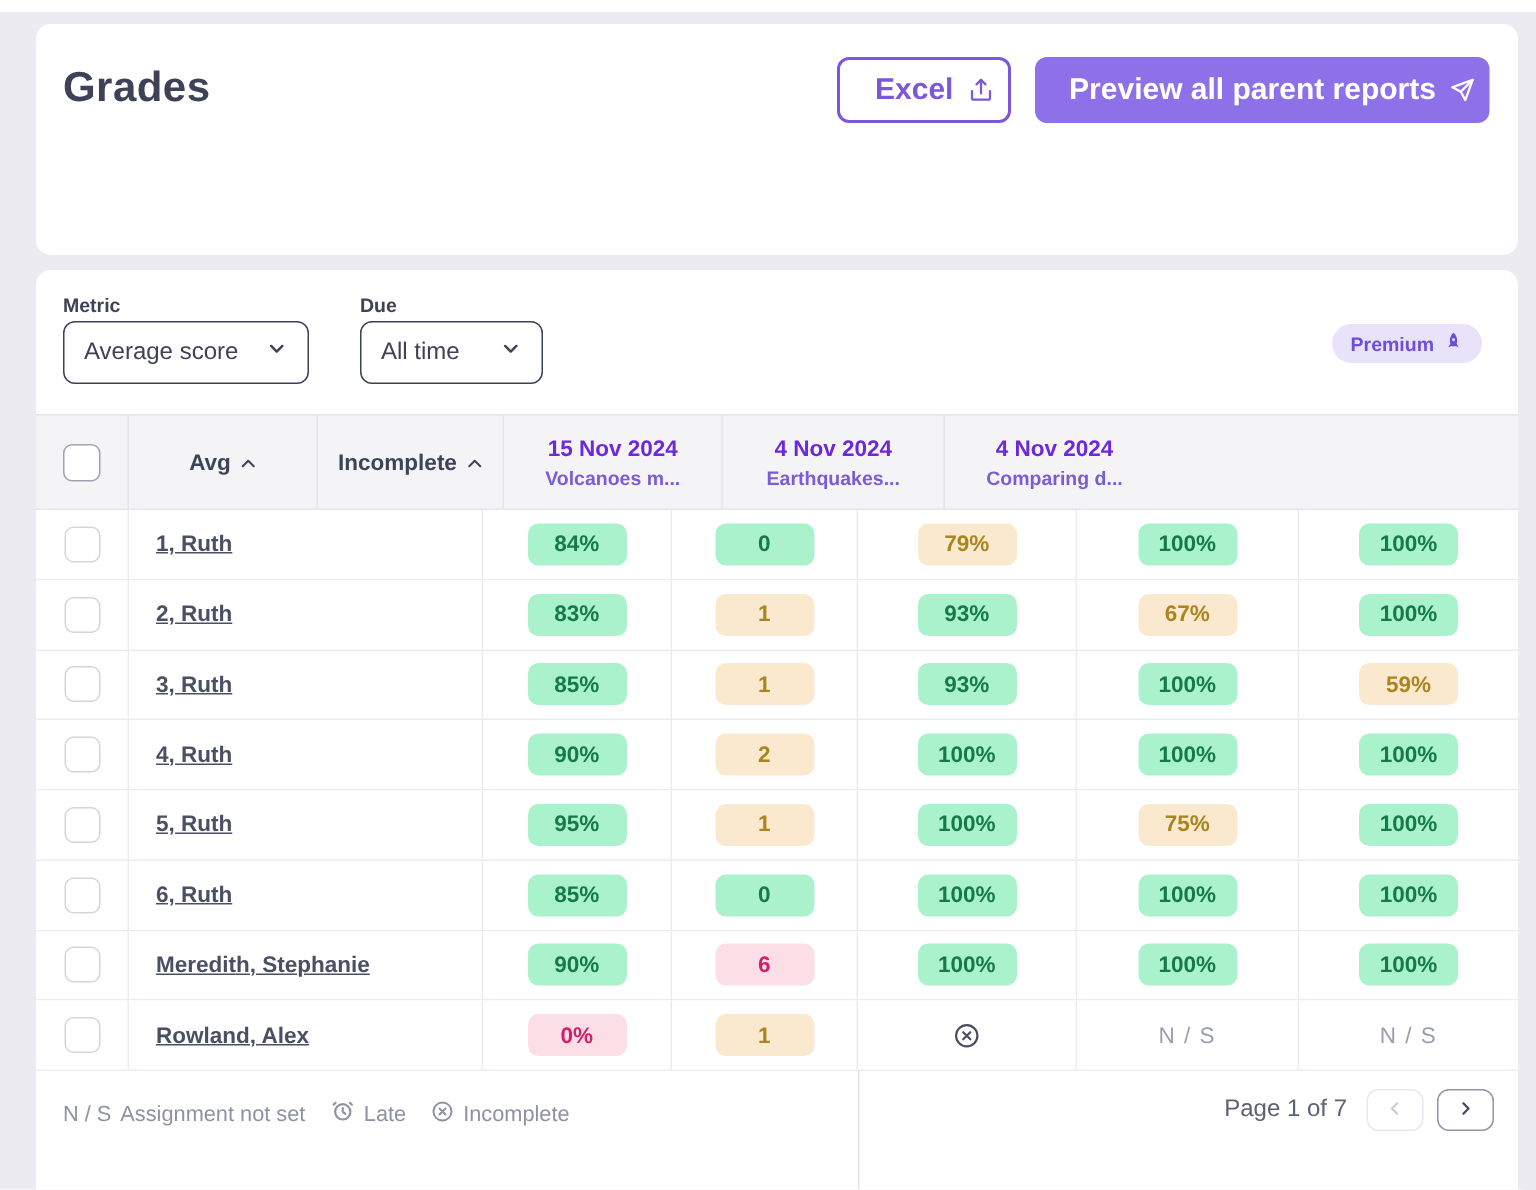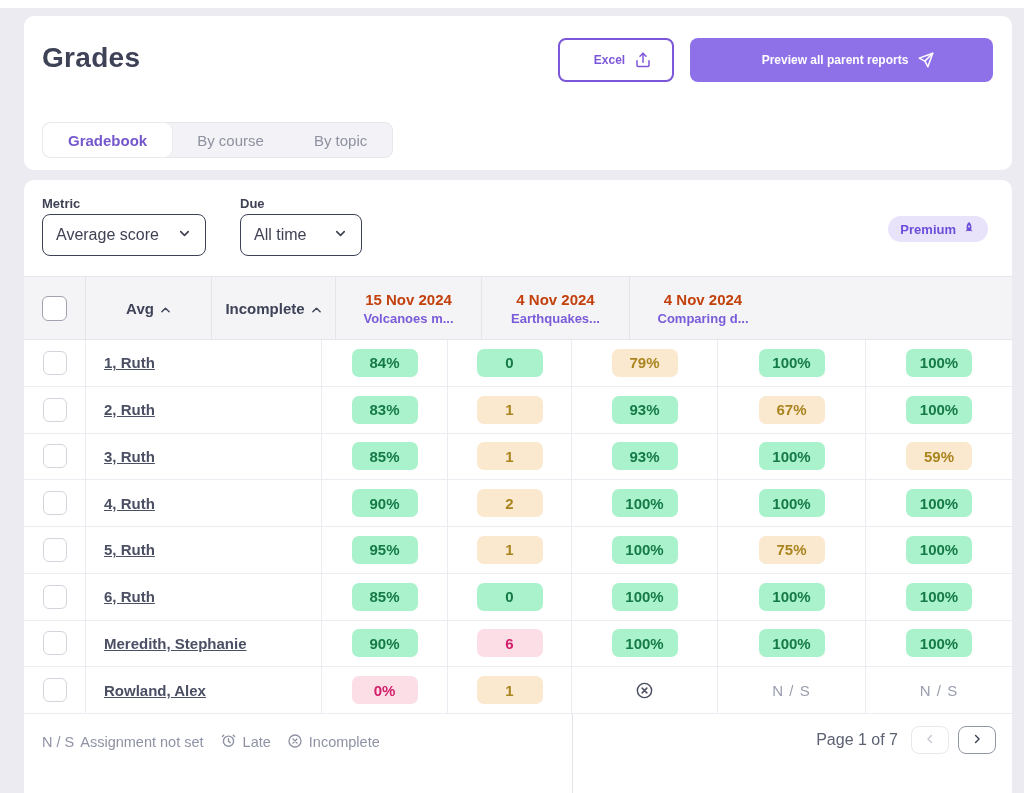--- a/index.html
+++ b/index.html
@@ -10,21 +10,21 @@
     color:#3e4358;
   }
   .top-strip{position:absolute;top:0;left:0;width:1024px;height:8px;background:#ffffff;}
   .card{position:absolute;background:#ffffff;border-radius:10px;}
   #card-top{left:24px;top:16px;width:988px;height:154px;}
   #card-main{left:24px;top:180px;width:988px;height:613px;border-radius:10px 10px 0 0;}
 
   
   .page-title{position:absolute;left:18px;top:26px;font-size:28px;font-weight:bold;color:#3d4257;letter-spacing:.3px;}
   .btn{position:absolute;display:flex;align-items:center;justify-content:center;gap:9px;
-       height:44px;border-radius:8px;font-size:12px;font-weight:bold;cursor:pointer;box-sizing:border-box;padding-left:20px;}
+       height:44px;border-radius:8px;font-size:20px;font-weight:bold;cursor:pointer;box-sizing:border-box;padding-left:20px;}
   #excel-btn{left:534px;top:22px;width:116px;background:#fff;border:2px solid #7d57d9;color:#7d57d9;}
   #preview-btn{left:666px;top:22px;width:303px;background:#8e71e9;border:none;color:#ffffff;}
   .btn svg{display:block;}
 
   .tab-bar{position:absolute;left:18px;top:106px;height:36px;display:inline-flex;align-items:stretch;
            background:#f3f2f6;border:1px solid #e8e6ed;border-radius:8px;box-sizing:border-box;}
   .tab{display:flex;align-items:center;padding:0 25px;font-size:15px;color:#8d91a0;cursor:pointer;border-radius:8px;}
   .tab.active{background:#ffffff;color:#7457ce;font-weight:bold;box-shadow:0 0 0 1px #eceaf1;}
 
   
@@ -43,21 +43,21 @@
   .table{position:absolute;left:0;top:96px;width:988px;}
   .thead{display:flex;height:64px;background:#f4f3f6;border-top:1px solid #e6e4eb;border-bottom:1px solid #e6e4eb;box-sizing:border-box;}
   .trow{display:flex;height:46.75px;border-bottom:1px solid #edebf1;box-sizing:border-box;background:#fff;}
   .cell{display:flex;align-items:center;justify-content:center;border-right:1px solid #edebf1;box-sizing:border-box;}
   .thead .cell{border-right:1px solid #e6e4eb;}
   .cell.last{border-right:none;}
   .c0{width:62px;}.c1{width:236px;justify-content:flex-start;padding-left:18px;}
   .c2{width:126px;}.c3{width:124px;}.c4{width:146px;}.c5{width:148px;}.c6{width:146px;}
   .hlabel{font-size:15px;font-weight:bold;color:#3e4358;display:flex;align-items:center;gap:6px;cursor:pointer;}
   .hdate{display:flex;flex-direction:column;align-items:center;gap:3px;}
-  .hdate .date{font-size:15px;font-weight:bold;color:#c2410c;}
+  .hdate .date{font-size:15px;font-weight:bold;color:#6d28d9;}
   .hdate .assign{font-size:13px;font-weight:bold;color:#7a5bd8;cursor:pointer;}
   .checkbox{width:24px;height:24px;border:1.5px solid #d6d3dc;border-radius:6px;background:#fff;cursor:pointer;box-sizing:border-box;}
   .checkbox.head{border-color:#a4a1b0;width:25px;height:25px;}
   .student-link{font-size:15px;font-weight:bold;color:#4a4f63;text-decoration:underline;cursor:pointer;}
   .pill{display:inline-flex;align-items:center;justify-content:center;min-width:66px;height:28px;padding:0 13px;
         border-radius:7px;font-size:15px;font-weight:bold;box-sizing:border-box;}
   .pill.green{background:#a9f2cc;color:#157a46;}
   .pill.orange{background:#fbe9cf;color:#aa851f;}
   .pill.red{background:#fcdee6;color:#d21f6a;}
   .ns{font-size:15px;color:#9a9eae;letter-spacing:1px;}
@@ -96,25 +96,20 @@
   <button class="btn" id="preview-btn">
     <span>Preview all parent reports</span>
     <span>
       <svg width="18" height="18" viewBox="0 0 24 24" fill="none" stroke="currentColor" stroke-width="2" stroke-linecap="round" stroke-linejoin="round">
           <path d="M21 3L10.5 13.5"></path>
           <path d="M21 3l-6.5 18-4-7.5L3 9.5 21 3z"></path>
         </svg>
     </span>
   </button>
 
-  <div class="tab-bar" id="tab-bar">
-      <div class="tab active">Gradebook</div>
-      <div class="tab">By course</div>
-      <div class="tab">By topic</div>
-    </div>
 </div>
 
 <div class="card" id="card-main">
   <div class="filter-label" id="metric-label">Metric</div>
   <div class="select" id="metric-select">
     <span>Average score</span>
     <span>
       <svg width="15" height="15" viewBox="0 0 24 24" fill="none" stroke="#3f4254" stroke-width="2.6" stroke-linecap="round" stroke-linejoin="round">
           <path d="M6 9l6 6 6-6"></path>
         </svg>

